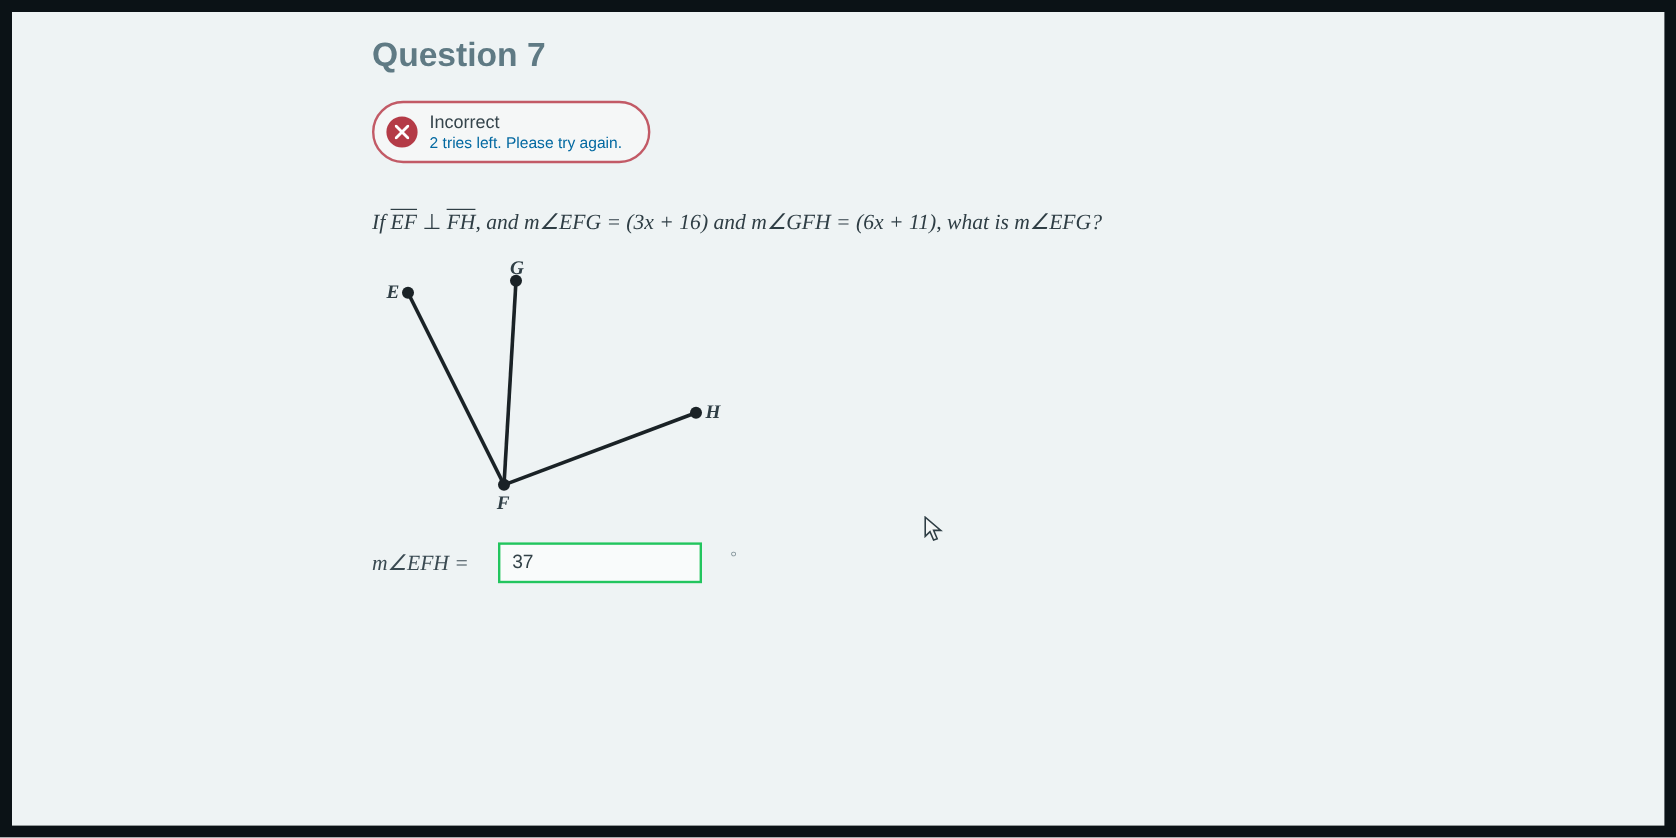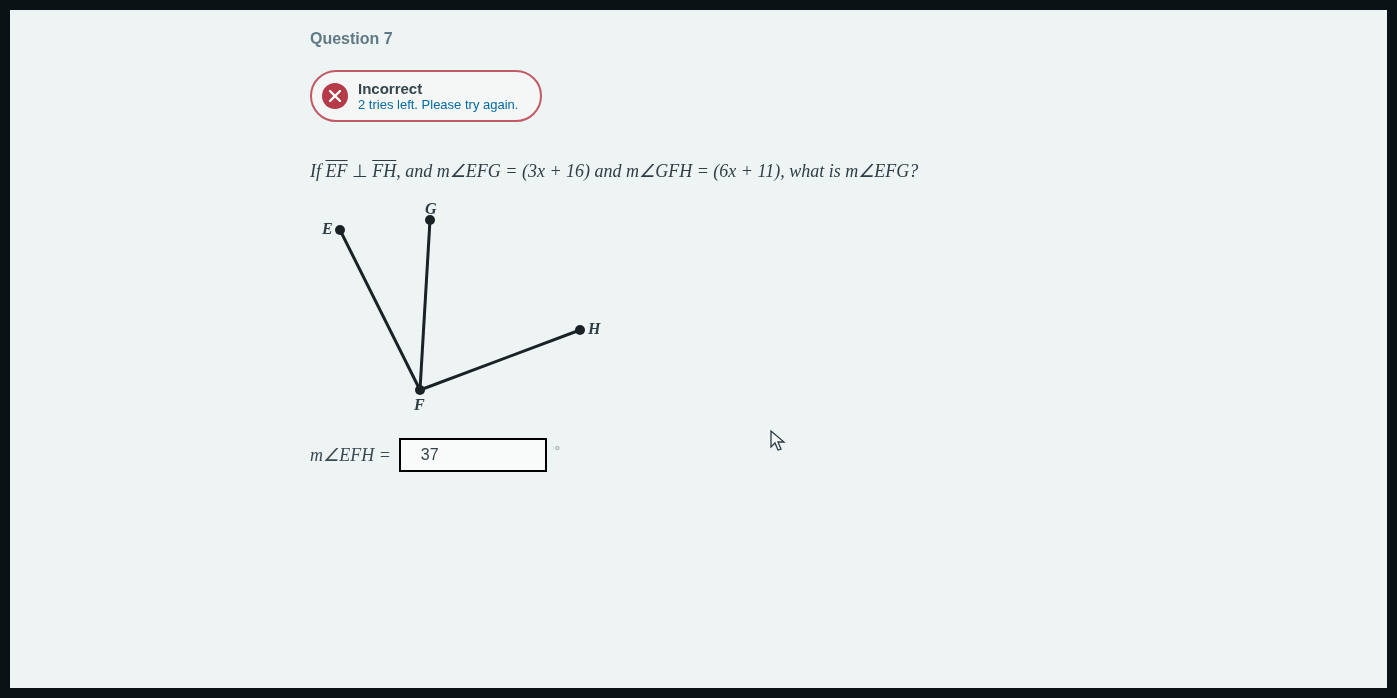--- a/index.html
+++ b/index.html
@@ -16,21 +16,21 @@
     left: 0; top: 0;
     width: 1397px; height: 698px;
     border: 10px solid #0b1216;
     background: #eef3f4;
   }
   .content {
     padding: 20px 0 0 300px;
     width: 1100px;
   }
   .q-title {
-    font-size: 16px;
+    font-size: 28px;
     font-weight: bold;
     color: #5f7a84;
     margin-bottom: 22px;
   }
   .status-pill {
     display: inline-flex;
     align-items: center;
     border: 2px solid #c25a66;
     border-radius: 26px;
     padding: 8px 22px 8px 10px;
@@ -41,21 +41,21 @@
     width: 26px; height: 26px;
     border-radius: 50%;
     background: #b43b47;
     color: #fff;
     display: flex;
     align-items: center; justify-content: center;
     font-weight: bold;
     margin-right: 10px;
     font-size: 14px;
   }
-  .status-text .st-title { font-weight: bold; font-size: 15px; color: #36454c; }
+  .status-text .st-title { font-weight: normal; font-size: 15px; color: #36454c; }
   .status-text .st-sub { font-size: 13px; color: #0369a1; }
   .prompt {
     font-family: Georgia, 'Times New Roman', serif;
     font-style: italic;
     font-size: 18px;
     color: #2f3e45;
     margin-bottom: 18px;
     white-space: nowrap;
     margin-top: 12px;
   }
@@ -68,30 +68,30 @@
     width: 300px; height: 220px;
     margin: 0 0 18px 0;
   }
   .answer-row {
     display: flex;
     align-items: center;
     font-family: Georgia, 'Times New Roman', serif;
     font-style: italic;
     font-size: 18px;
     color: #3a4a52;
-    gap: 8px;
+    gap: 24px;
   }
   .answer-row .ans-label { white-space: nowrap; }
   .answer-input {
-    border: 2px solid #000000;
+    border: 2px solid #22c55e;
     background: #f9fbfb;
     font-size: 16px;
     font-family: Arial, sans-serif;
-    padding: 6px 20px;
-    width: 148px;
+    padding: 6px 10px;
+    width: 170px;
     height: 34px;
     outline: none;
     color: #334248;
   }
   .deg { font-size: 13px; font-style: normal; color: #7a8b92; align-self: flex-start; margin-top: 4px; }
   .cursor-arrow {
     position: absolute;
     left: 760px; top: 420px;
     width: 18px; height: 22px;
   }

